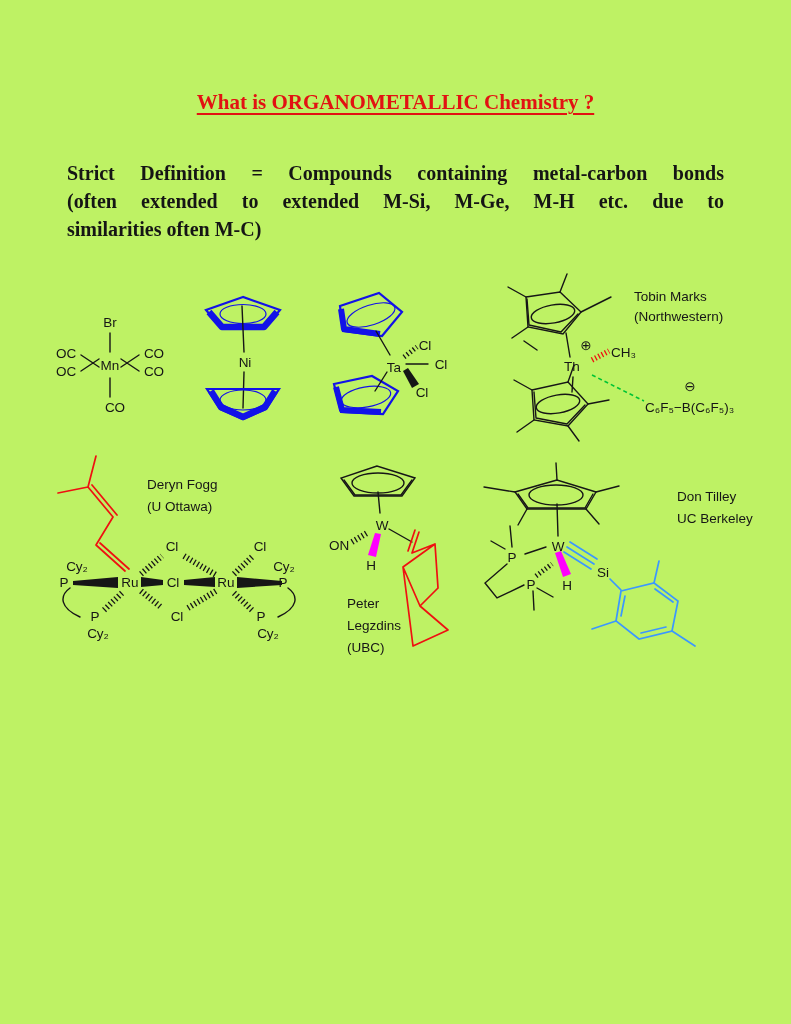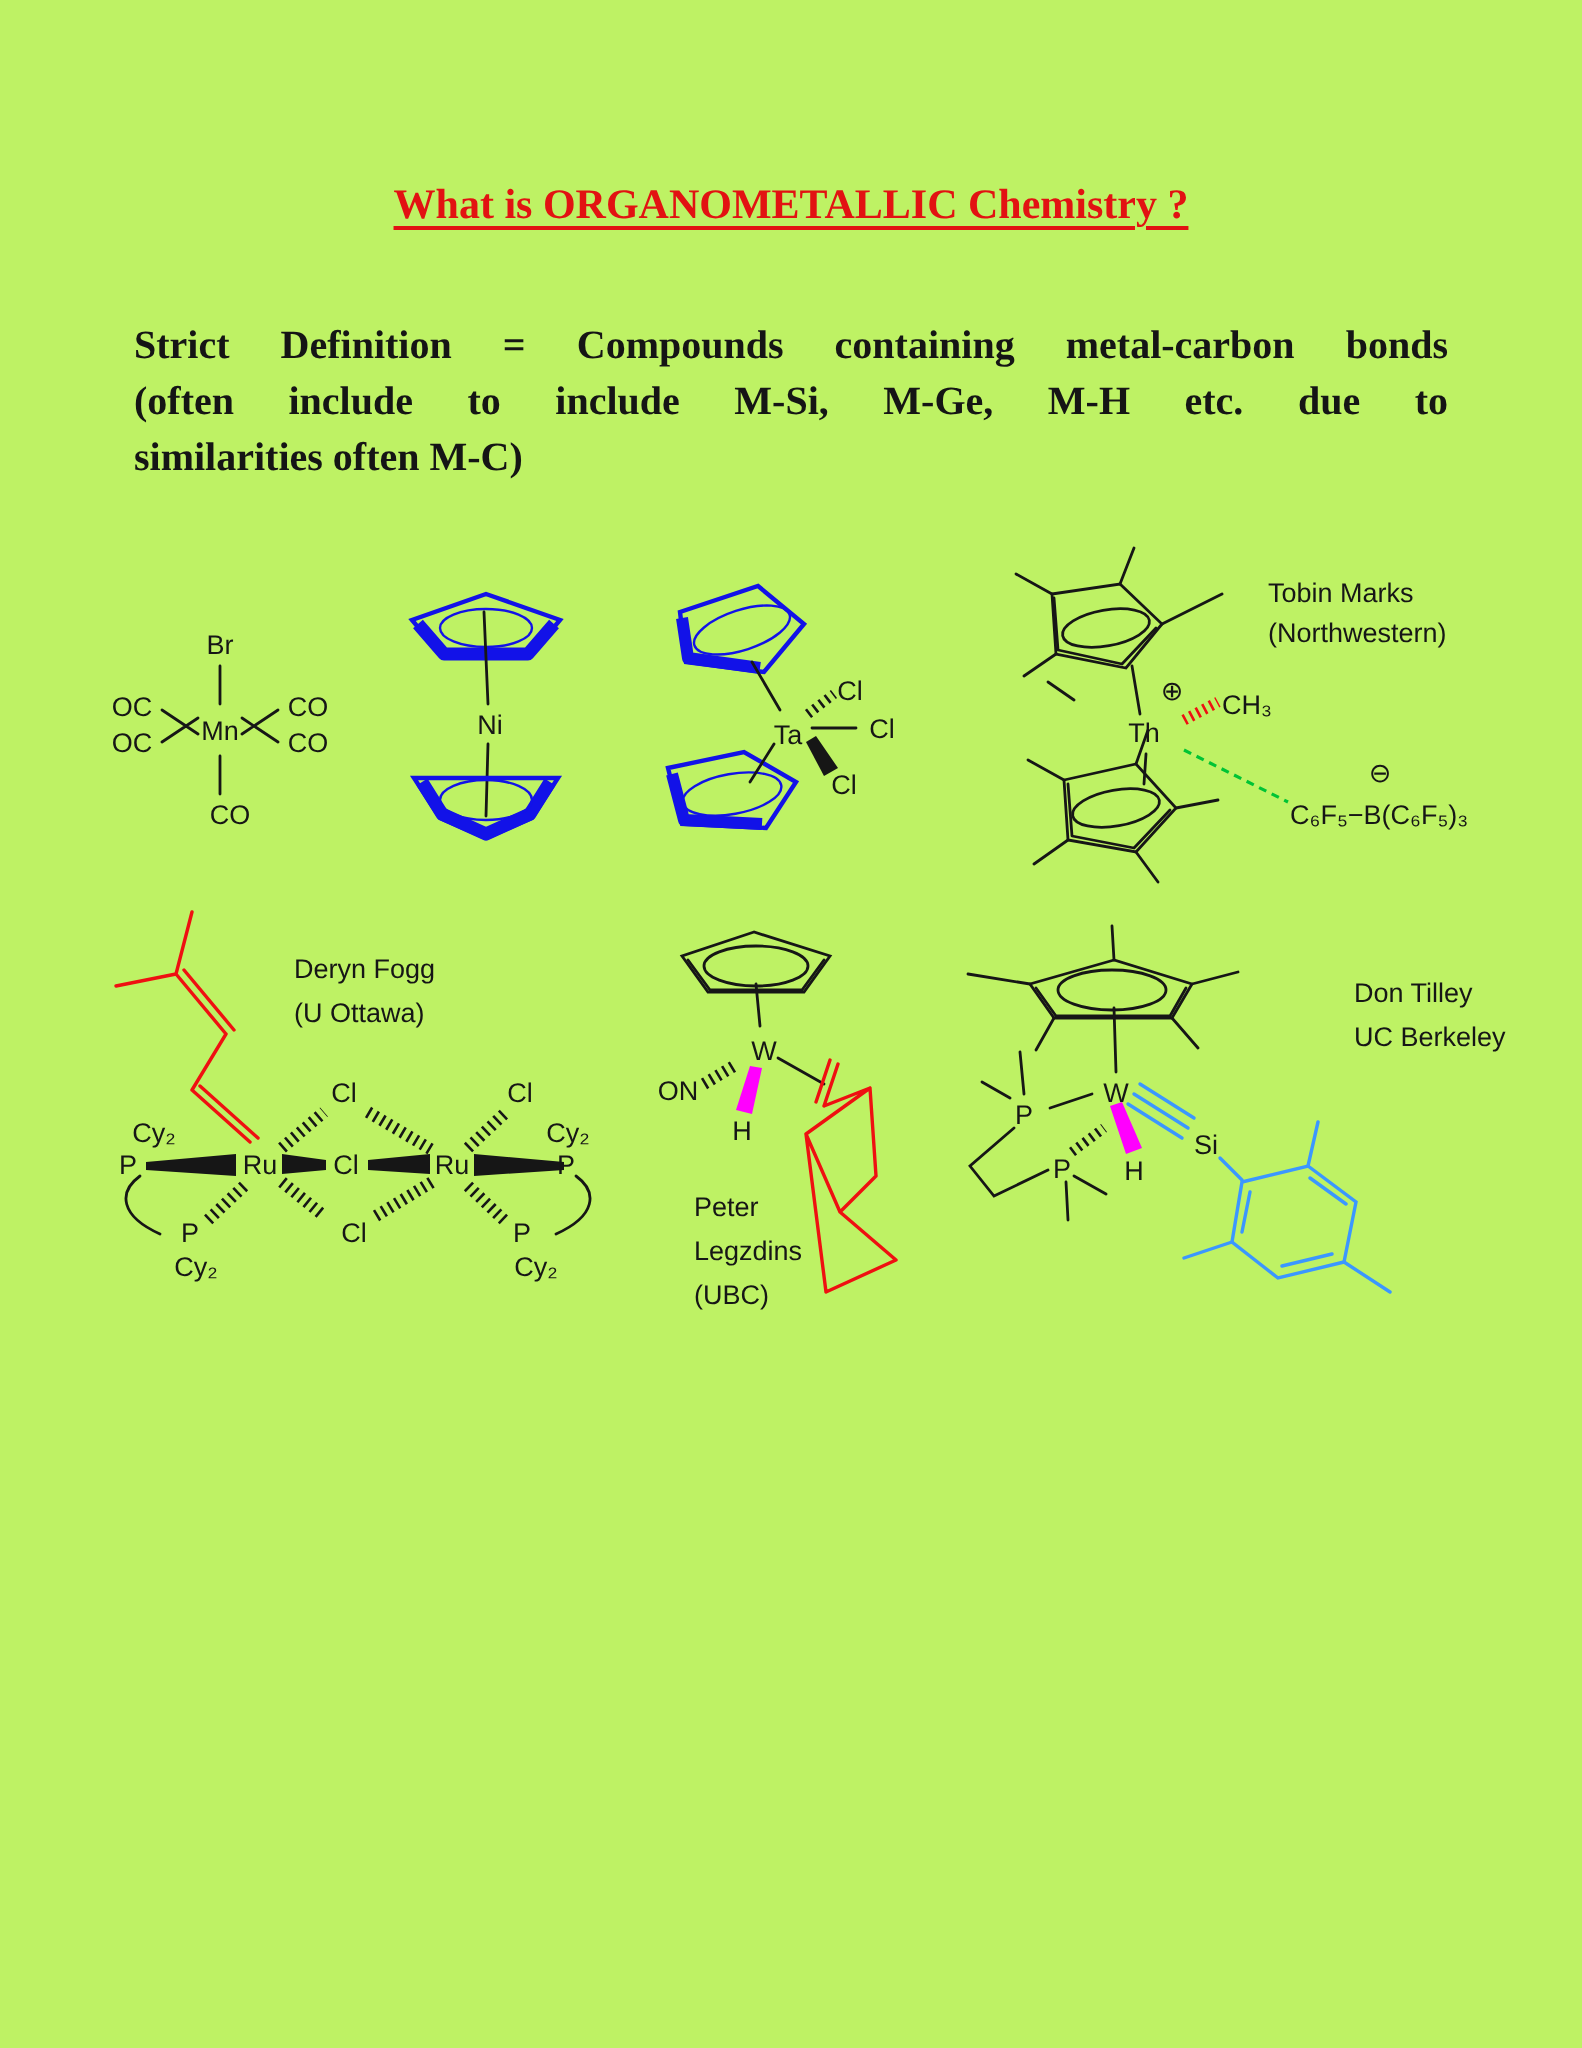--- a/index.html
+++ b/index.html
@@ -35,21 +35,21 @@
 </style>
 </head>
 <body>
 
 <div class="page">
 
   <h1 class="title">What is ORGANOMETALLIC Chemistry ?</h1>
 
   <div class="def">
     <div class="j">Strict Definition = Compounds containing metal-carbon bonds</div>
-    <div class="j">(often include to include M-Si, M-Ge, M-H etc. due to</div>
+    <div class="j">(often extended to extended M-Si, M-Ge, M-H etc. due to</div>
     <div>similarities often M-C)</div>
   </div>
 
   <svg width="791" height="420" viewBox="0 260 791 420">
 
     <g>
       <path class="k" d="M110,352 L110,333 M110,378 L110,397 M81,355 L99,367 M81,371 L99,359 M139,355 L121,367 M139,371 L121,359"></path>
       <text class="st mid" x="110" y="327">Br</text>
       <text class="st m15 mid" x="110" y="370">Mn</text>
       <text class="st fb mid" x="66" y="358">OC</text>

